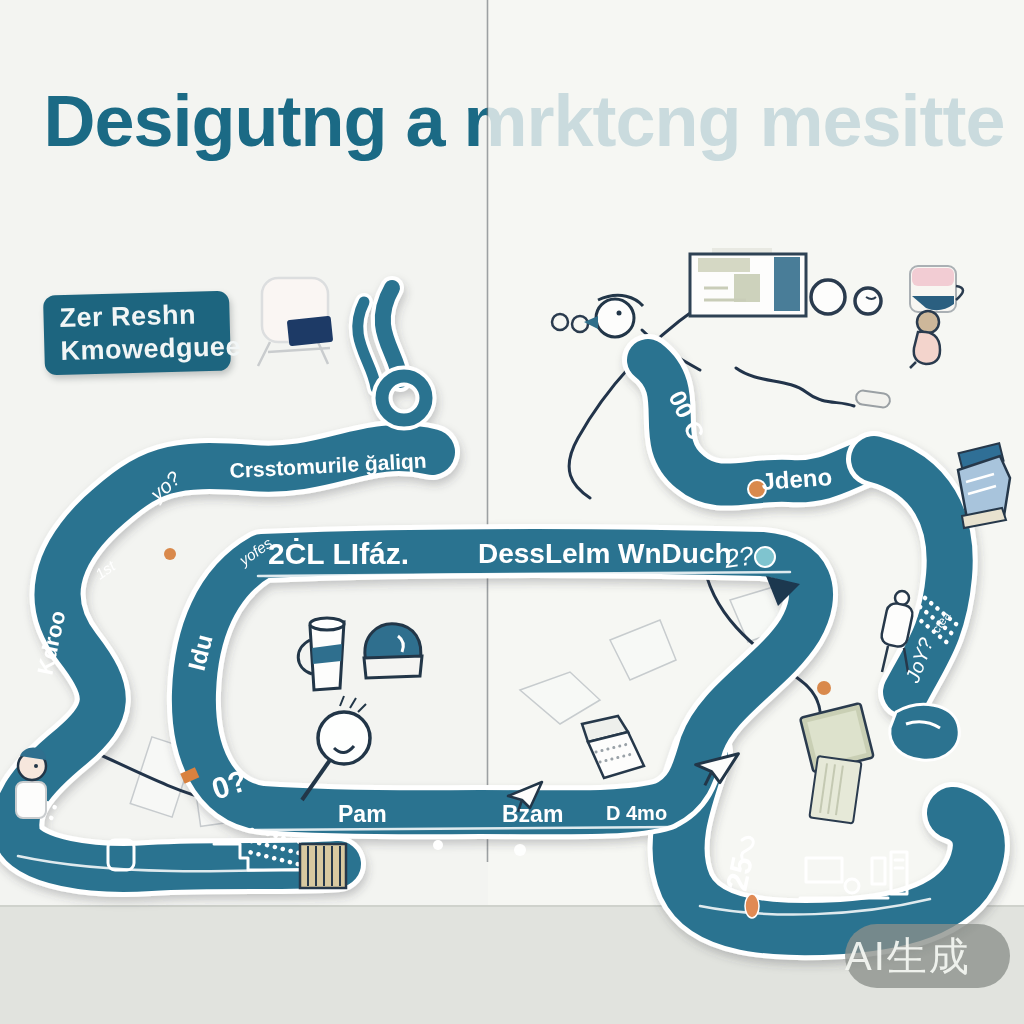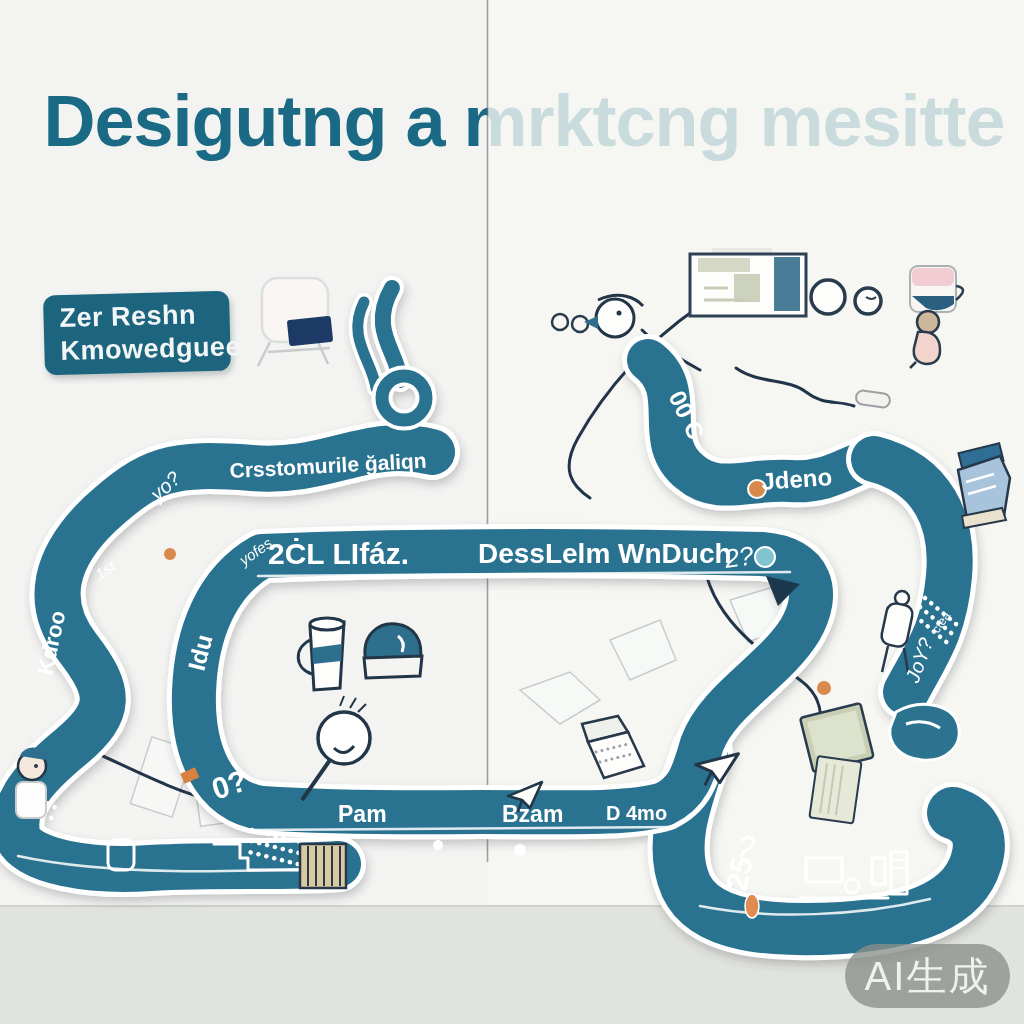--- a/index.html
+++ b/index.html
@@ -13,22 +13,22 @@
     font-size:72px;font-weight:bold;letter-spacing:-1px;color:#1b6a85;
   }
   .badge{
     position:absolute;left:44px;top:293px;width:186px;height:80px;
     background:#1d657f;border-radius:12px;transform:rotate(-1.5deg);
     box-shadow:2px 4px 6px rgba(40,50,55,.25);
     display:flex;flex-direction:column;justify-content:center;padding-left:16px;box-sizing:border-box;
   }
   .badge .bl{color:#f2f6f6;font-size:27px;font-weight:bold;line-height:33px;letter-spacing:.5px;}
   .watermark{
-    position:absolute;left:845px;top:944px;width:165px;height:64px;border-radius:32px;
-    background:rgba(138,144,138,.78);display:flex;align-items:center;justify-content:center;
+    position:absolute;left:845px;top:924px;width:165px;height:64px;border-radius:32px;
+    background:rgba(138,144,138,.78);display:flex;align-items:center;justify-content:flex-start;
     color:rgba(245,247,243,.92);font-size:40px;letter-spacing:2px;
   }
   svg{position:absolute;left:0;top:0;}
   svg text{font-family:"Liberation Sans", sans-serif;fill:#ffffff;}
   .hand{font-style:italic;}
   .casing{fill:none;stroke:#ffffff;stroke-linecap:round;stroke-linejoin:round;}
   .road{fill:none;stroke:#2b7390;stroke-linecap:round;stroke-linejoin:round;}
   .cable{fill:none;stroke:#22344a;stroke-width:3;stroke-linecap:round;}
   .dotline{fill:none;stroke:#ffffff;stroke-width:4.5;stroke-linecap:round;stroke-dasharray:0.1 8;}
   .wicon{fill:none;stroke:#ffffff;stroke-width:3;stroke-linecap:round;stroke-linejoin:round;}

